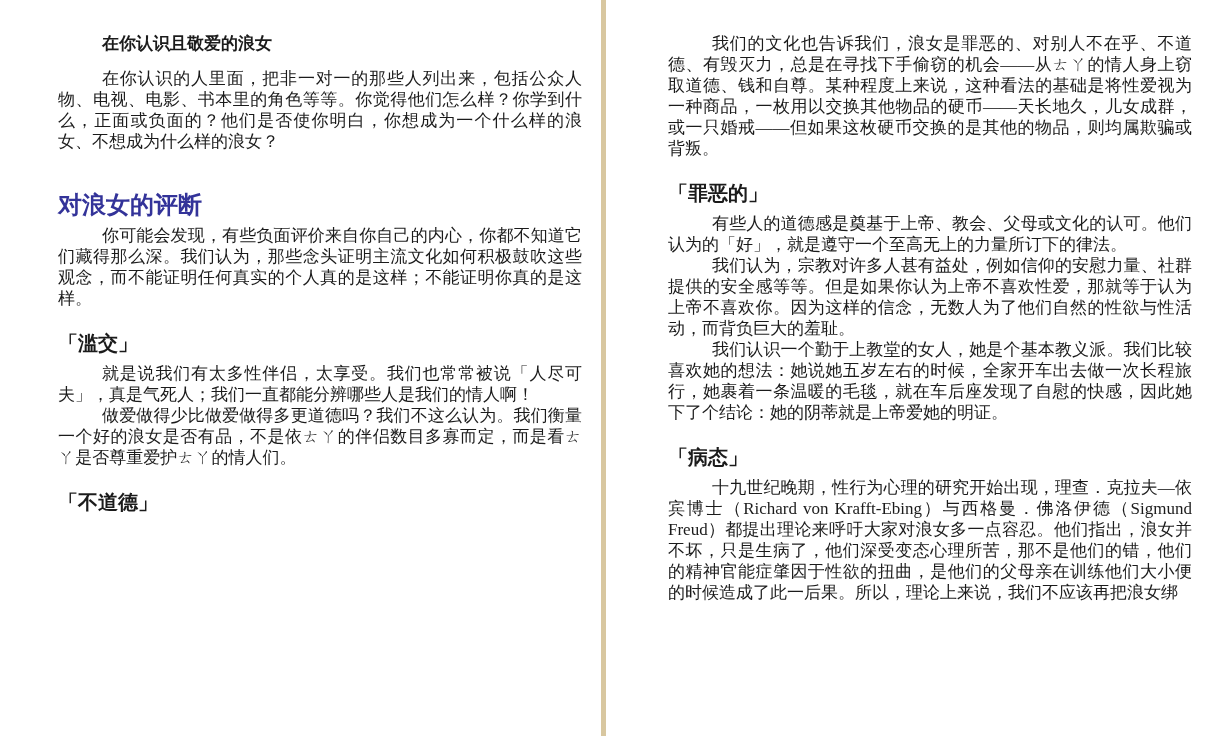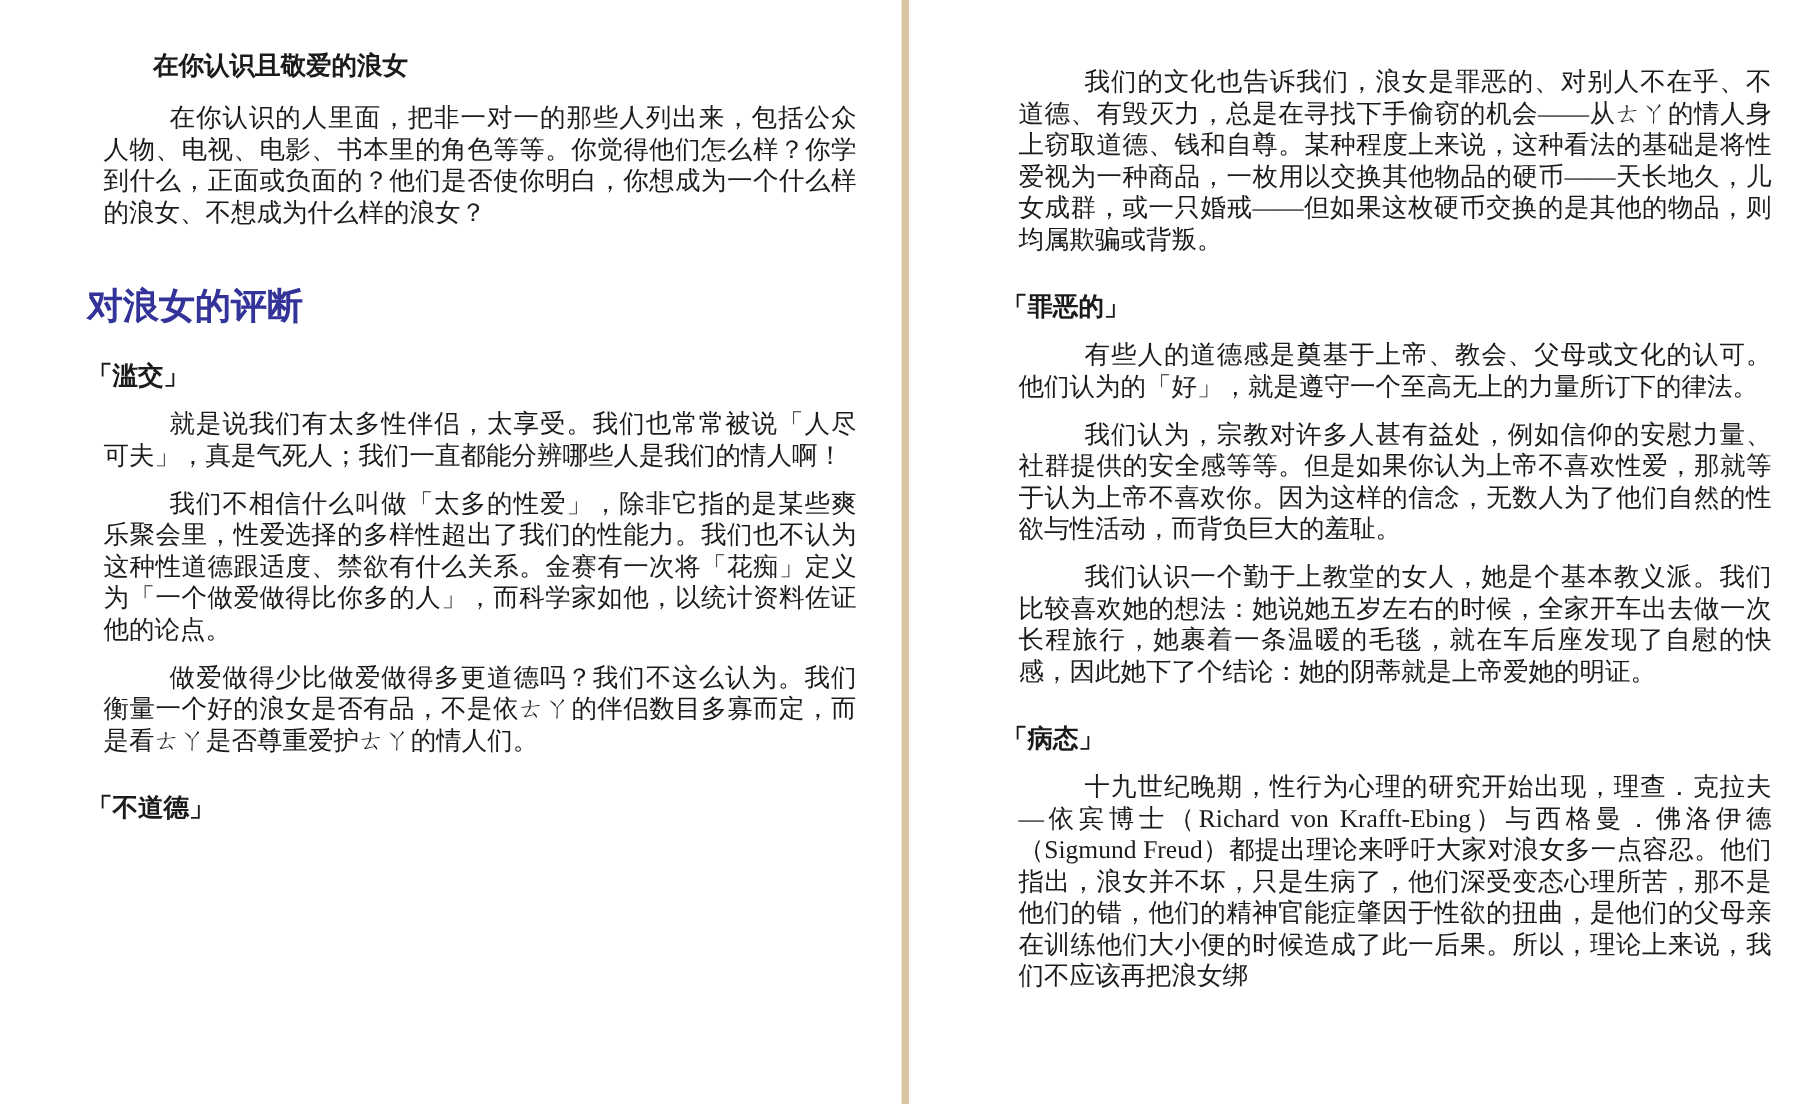--- a/index.html
+++ b/index.html
@@ -15,31 +15,31 @@
     position:absolute;left:601px;top:0;width:5px;height:736px;
     background:var(--spine-color,#d8c7a0);
   }
   .page{
     position:absolute;top:33px;
     font-size:17px;line-height:21px;color:#1b1b1b;
     text-align:justify;
   }
   .page-left{left:58px;width:524px;}
   .page-right{left:668px;width:524px;}
-  .page p{margin:11px;text-indent:44px;}
+  .page p{margin:0;text-indent:44px;}
   .h-exercise{
     font-weight:bold;margin:0 0 14px 0;text-indent:44px;
     font-size:17px;line-height:21px;color:#1b1b1b;
   }
   .h-chapter{
     font-weight:bold;color:var(--heading-blue,#333399);
     font-size:24px;line-height:22px;margin:42px 0 9px 0;
   }
   .h-section{
-    font-weight:bold;font-size:17px;line-height:21px;color:#1b1b1b;
+    font-weight:bold;font-size:20px;line-height:21px;color:#1b1b1b;
     margin:24px 0 9px 0;
   }
   .fnref{
     font-size:11px;line-height:0;vertical-align:super;
     color:var(--link-color,#3333cc);
     text-decoration:underline;
     cursor:pointer;
   }
 </style>
 </head>
@@ -47,25 +47,25 @@
 
 <div class="book">
 
   <div class="page page-left">
     <div class="h-exercise">在你认识且敬爱的浪女</div>
 
     <p>在你认识的人里面，把非一对一的那些人列出来，包括公众人物、电视、电影、书本里的角色等等。你觉得他们怎么样？你学到什么，正面或负面的？他们是否使你明白，你想成为一个什么样的浪女、不想成为什么样的浪女？</p>
 
     <div class="h-chapter">对浪女的评断</div>
 
+    <p>你可能会发现，有些负面评价来自你自己的内心，你都不知道它们藏得那么深。我们认为，那些念头证明主流文化如何积极鼓吹这些观念，而不能证明任何真实的个人真的是这样；不能证明你真的是这样。</p>
 
     <div class="h-section">「滥交」</div>
 
     <p>就是说我们有太多性伴侣，太享受。我们也常常被说「人尽可夫」，真是气死人；我们一直都能分辨哪些人是我们的情人啊！</p>
-    <p>我们不相信什么叫做「太多的性爱」，除非它指的是某些爽乐聚会里，性爱选择的多样性超出了我们的性能力。我们也不认为这种性道德跟适度、禁欲有什么关系。金赛有一次将「花痴」定义为「一个做爱做得比你多的人」，而科学家如他，以统计资料佐证他的论点。</p>
     <p>做爱做得少比做爱做得多更道德吗？我们不这么认为。我们衡量一个好的浪女是否有品，不是依ㄊㄚ的伴侣数目多寡而定，而是看ㄊㄚ是否尊重爱护ㄊㄚ的情人们。</p>
 
     <div class="h-section">「不道德」</div>
   </div>
 
   <div class="spine"></div>
 
   <div class="page page-right">
     <p>我们的文化也告诉我们，浪女是罪恶的、对别人不在乎、不道德、有毁灭力，总是在寻找下手偷窃的机会——从ㄊㄚ的情人身上窃取道德、钱和自尊。某种程度上来说，这种看法的基础是将性爱视为一种商品，一枚用以交换其他物品的硬币——天长地久，儿女成群，或一只婚戒——但如果这枚硬币交换的是其他的物品，则均属欺骗或背叛。</p>
 

